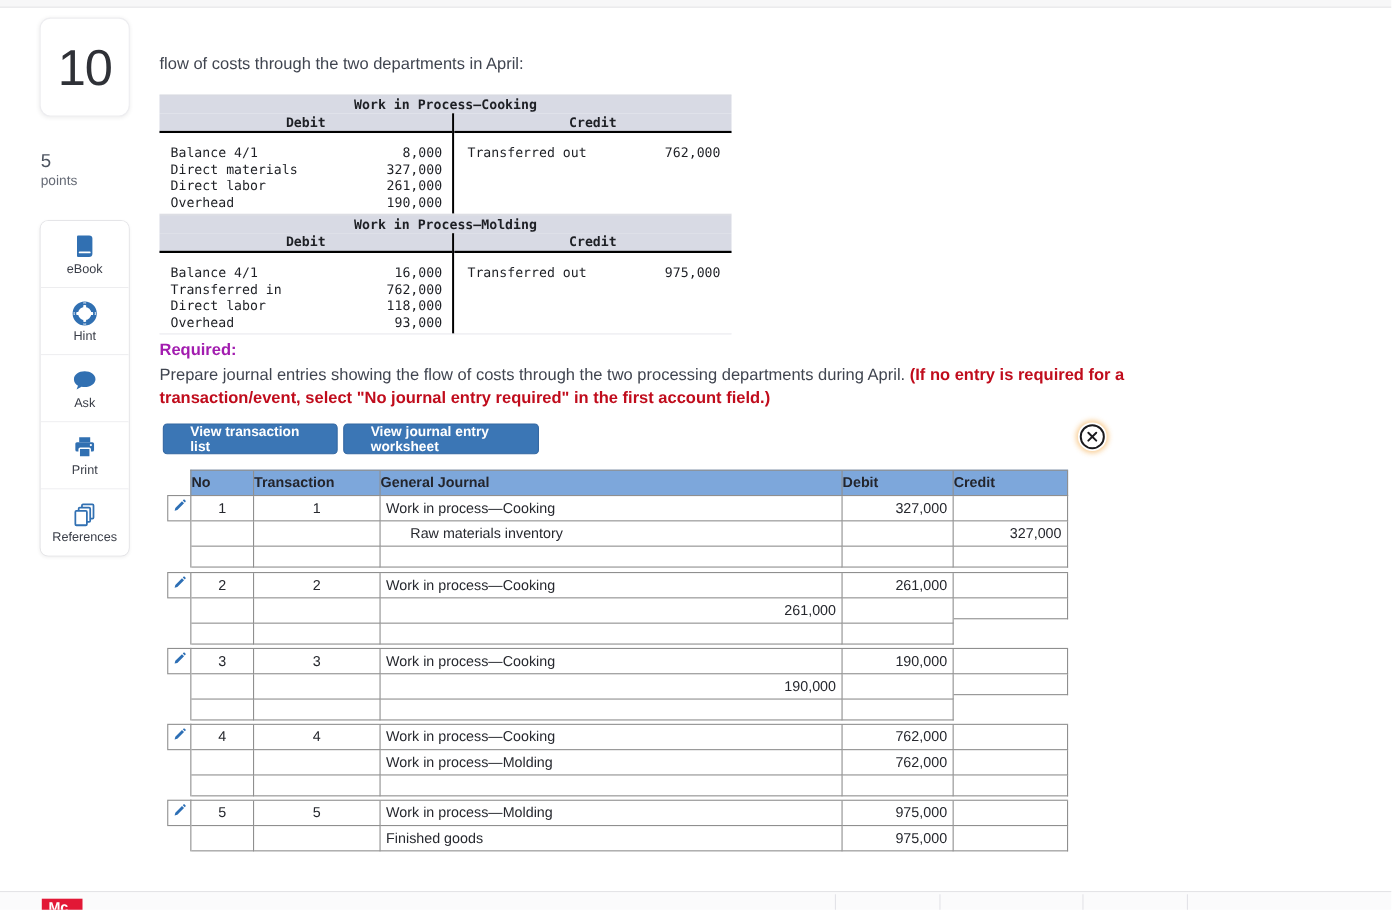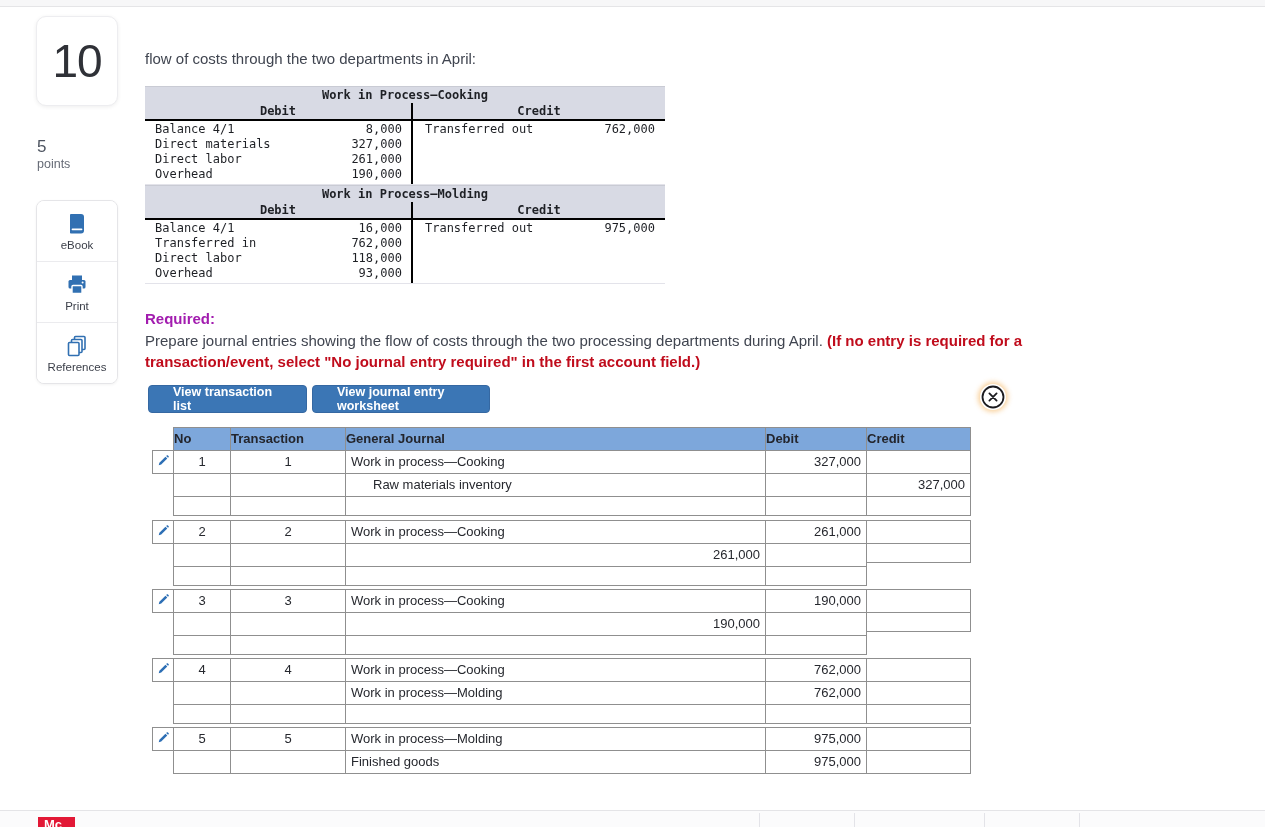--- a/index.html
+++ b/index.html
@@ -35,21 +35,21 @@
 
   
   .intro{position:absolute;left:145px;top:50px;font-size:15px;color:#404550;}
   .taccounts{position:absolute;left:145px;top:86px;width:520px;}
   .tacct{width:520px;font-family:"DejaVu Sans Mono","Liberation Mono",monospace;font-size:12px;color:#1e2025;border-top:1px solid #c9cbd4;border-bottom:1px solid #e3e3ea;}
   .tacct-title{height:16px;line-height:16px;background:#d8dae4;font-weight:bold;text-align:center;}
   .tacct-cols{display:flex;}
   .tcol-left{width:267px;}
   .tcol-right{width:253px;border-left:2px solid #000;}
   .tcol-head{height:16px;line-height:16px;background:#d8dae4;font-weight:bold;text-align:center;border-bottom:2px solid #000;}
-  .tbody{padding-top:1px;padding-bottom:2px;background:#fff;min-height:60px;}
+  .tbody{padding-top:11px;padding-bottom:2px;background:#fff;min-height:60px;}
   .trow{display:flex;height:15px;line-height:15px;}
   .trow .tl{flex:1;padding-left:10px;white-space:nowrap;}
   .trow .ta{width:95px;text-align:right;padding-right:9px;}
   .tcol-right .trow .tl{padding-left:12px;}
   .tcol-right .trow .ta{width:105px;padding-right:10px;}
 
   
   .required-label{position:absolute;left:145px;top:310px;font-size:15px;font-weight:bold;color:#a21caf;}
   .required-para{position:absolute;left:145px;top:330px;width:948px;font-size:15px;line-height:21px;color:#404550;}
   .required-para .warn{font-weight:bold;color:#c00c1c;}
@@ -114,20 +114,34 @@
 <div class="sidebar" id="sidebar">
     <div class="side-item">
       <span class="icn"><svg viewBox="0 0 24 24" width="24" height="24">
           <path fill="#3170b2" d="M5 3.2c0-.7.5-1.2 1.2-1.2H16a3 3 0 0 1 3 3v13.6a3 3 0 0 1-3 3H6.2C5.5 21.6 5 21.1 5 20.4z"></path>
           <rect x="6.6" y="16.6" width="10.8" height="1.7" rx=".8" fill="#fff"></rect>
         </svg></span>
     <span class="lbl">eBook</span>
     </div>
     <div class="side-item">
       <span class="icn"><svg viewBox="0 0 24 24" width="24" height="24">
+          <circle cx="12" cy="12" r="8.5" fill="none" stroke="#3170b2" stroke-width="5"></circle>
+          <path d="M12 2v20M2 12h20" stroke="#fff" stroke-width="2.6"></path>
+          <circle cx="12" cy="12" r="8.5" fill="none" stroke="#3170b2" stroke-width="1.6"></circle>
+        </svg></span>
+    <span class="lbl">Hint</span>
+    </div>
+    <div class="side-item">
+      <span class="icn"><svg viewBox="0 0 24 24" width="24" height="24">
+          <path fill="#3170b2" d="M12 3.5c5.4 0 9.8 3.2 9.8 7.2s-4.4 7.2-9.8 7.2c-1 0-2-.1-2.9-.3L4.6 20l1.3-3.4c-2.3-1.3-3.7-3.4-3.7-5.9 0-4 4.4-7.2 9.8-7.2z"></path>
+        </svg></span>
+    <span class="lbl">Ask</span>
+    </div>
+    <div class="side-item">
+      <span class="icn"><svg viewBox="0 0 24 24" width="24" height="24">
           <rect x="7" y="2.5" width="10" height="4.5" fill="#3170b2"></rect>
           <rect x="3.5" y="7" width="17" height="8.5" rx="1.5" fill="#3170b2"></rect>
           <rect x="7" y="12.5" width="10" height="8" rx="1" fill="#3170b2" stroke="#fff" stroke-width="1.4"></rect>
           <circle cx="17.6" cy="9.6" r="1" fill="#fff"></circle>
         </svg></span>
     <span class="lbl">Print</span>
     </div>
     <div class="side-item">
       <span class="icn"><svg viewBox="0 0 24 24" width="24" height="24" fill="none" stroke="#3170b2" stroke-width="1.6">
           <rect x="9.5" y="2.5" width="10.5" height="13" rx="1"></rect>

